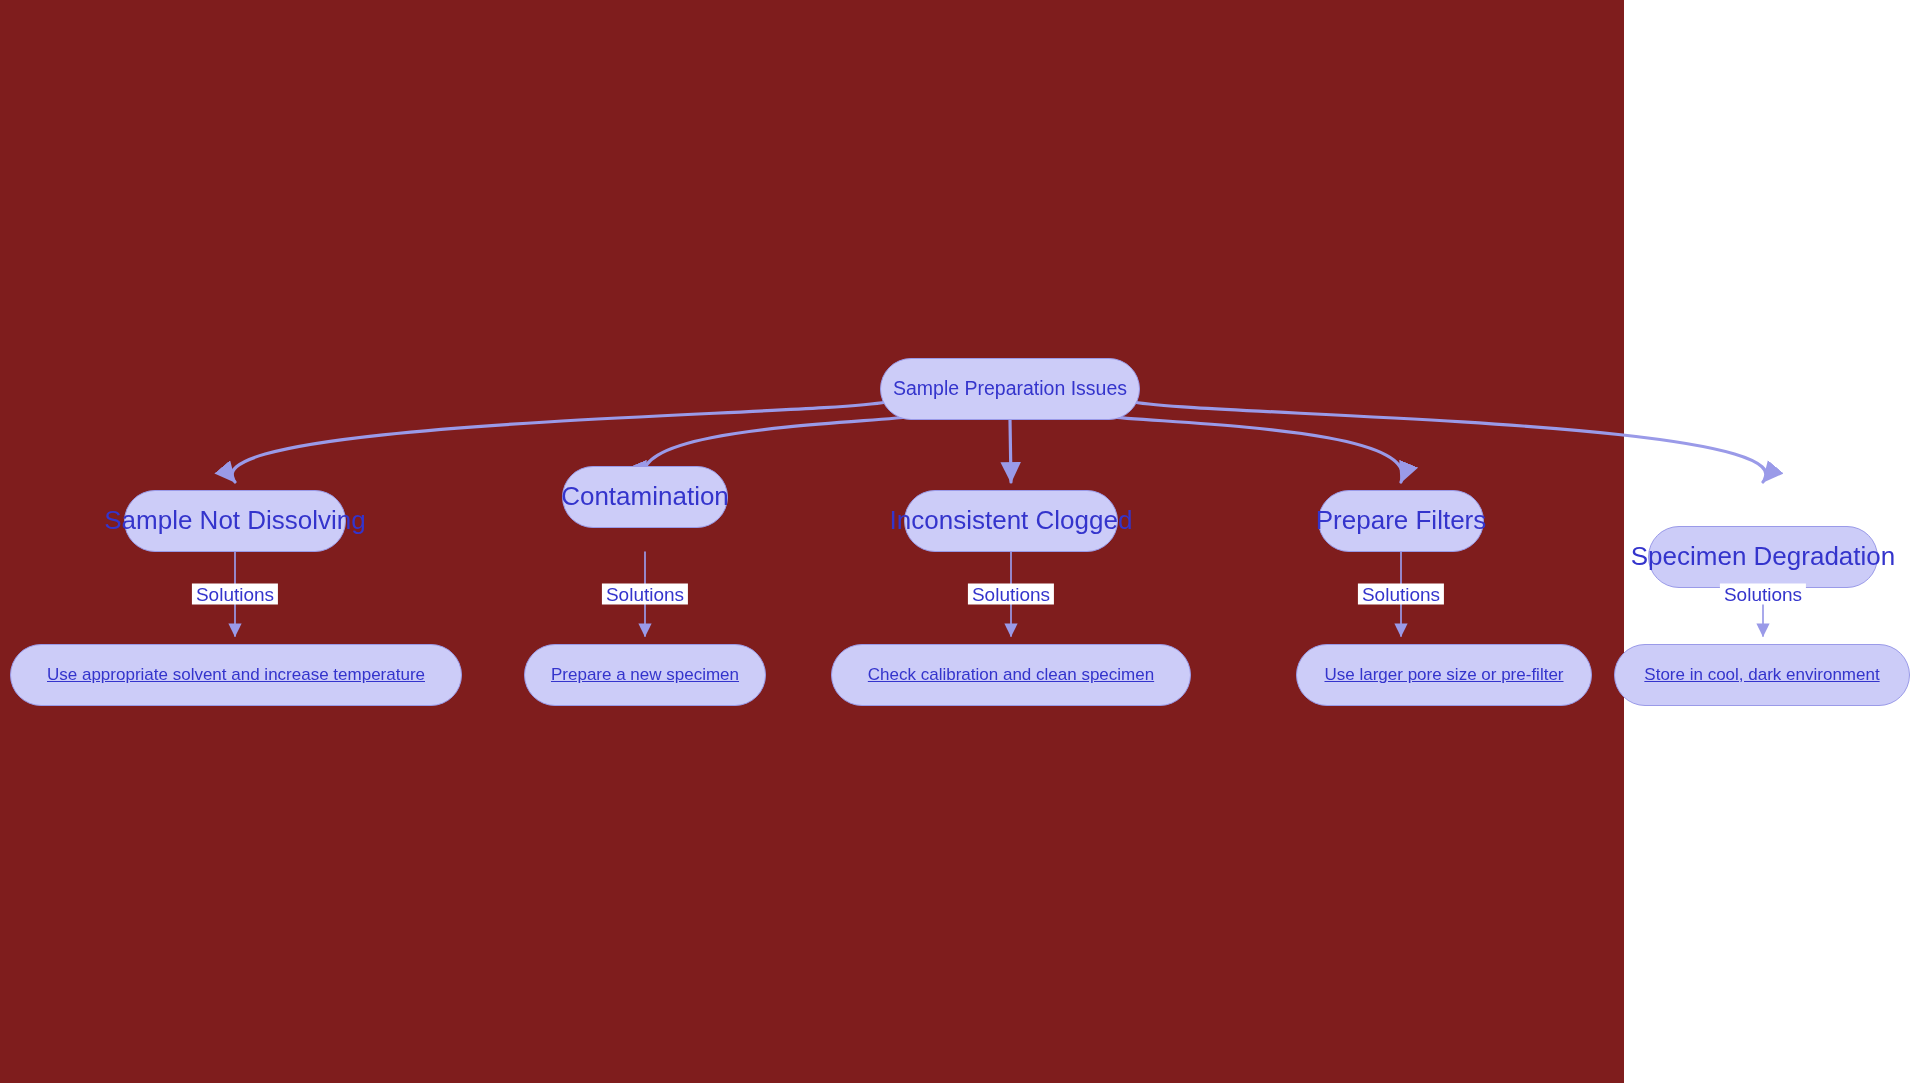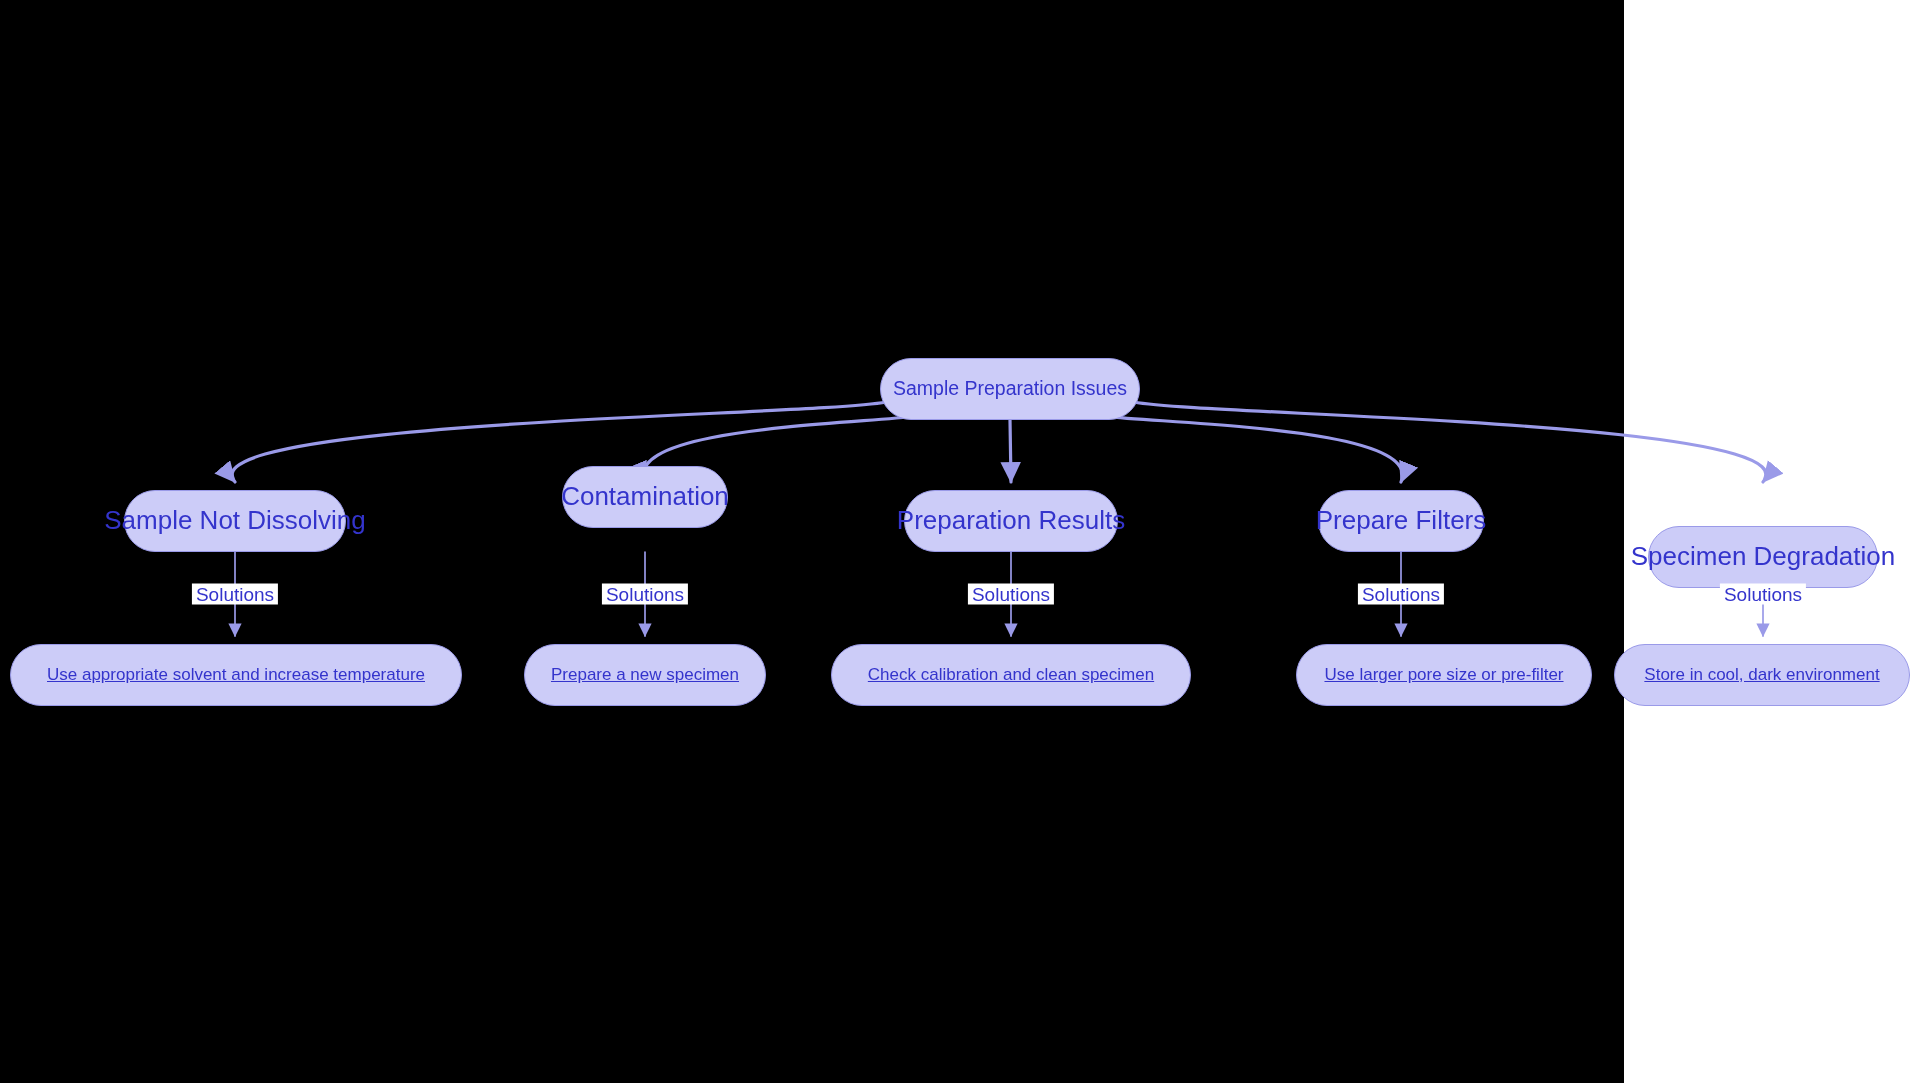--- a/index.html
+++ b/index.html
@@ -11,21 +11,21 @@
     width: 1920px;
     height: 1083px;
     overflow: hidden;
     font-family: "Liberation Sans", sans-serif;
   }
 
   #flowchart {
     position: relative;
     width: 1624px;
     height: 1083px;
-    background: #000000;
+    background: #7f1d1d;
   }
 
   #edge-layer {
     position: absolute;
     left: 0;
     top: 0;
     width: 1920px;
     height: 1083px;
     pointer-events: none;
   }
@@ -107,21 +107,21 @@
     <span class="node-label">Sample Preparation Issues</span>
   </div>
 
   <div class="node node-issue" id="node-issue-1" style="left: 124px; top: 490px; width: 222px; height: 62px; background: rgb(204, 204, 248); border-color: rgb(154, 154, 232); color: rgb(52, 52, 204);">
     <span class="node-label">Sample Not Dissolving</span>
   </div>
   <div class="node node-issue" id="node-issue-2" style="left: 562px; top: 466px; width: 166px; height: 62px; background: rgb(204, 204, 248); border-color: rgb(154, 154, 232); color: rgb(52, 52, 204);">
     <span class="node-label">Contamination</span>
   </div>
   <div class="node node-issue" id="node-issue-3" style="left: 904px; top: 490px; width: 214px; height: 62px; background: rgb(204, 204, 248); border-color: rgb(154, 154, 232); color: rgb(52, 52, 204);">
-    <span class="node-label">Preparation Results</span>
+    <span class="node-label">Inconsistent Clogged</span>
   </div>
   <div class="node node-issue" id="node-issue-4" style="left: 1318px; top: 490px; width: 166px; height: 62px; background: rgb(204, 204, 248); border-color: rgb(154, 154, 232); color: rgb(52, 52, 204);">
     <span class="node-label">Prepare Filters</span>
   </div>
   <div class="node node-issue" id="node-issue-5" style="left: 1648px; top: 490px; width: 230px; height: 62px; background: rgb(204, 204, 248); border-color: rgb(154, 154, 232); color: rgb(52, 52, 204); margin-top: 36px;">
     <span class="node-label">Specimen Degradation</span>
   </div>
 
   <div class="node node-solution" id="node-solution-1" style="left: 10px; top: 644px; width: 452px; height: 62px; background: rgb(204, 204, 248); border-color: rgb(154, 154, 232); color: rgb(52, 52, 204);">
     <span class="node-label">Use appropriate solvent and increase temperature</span>

